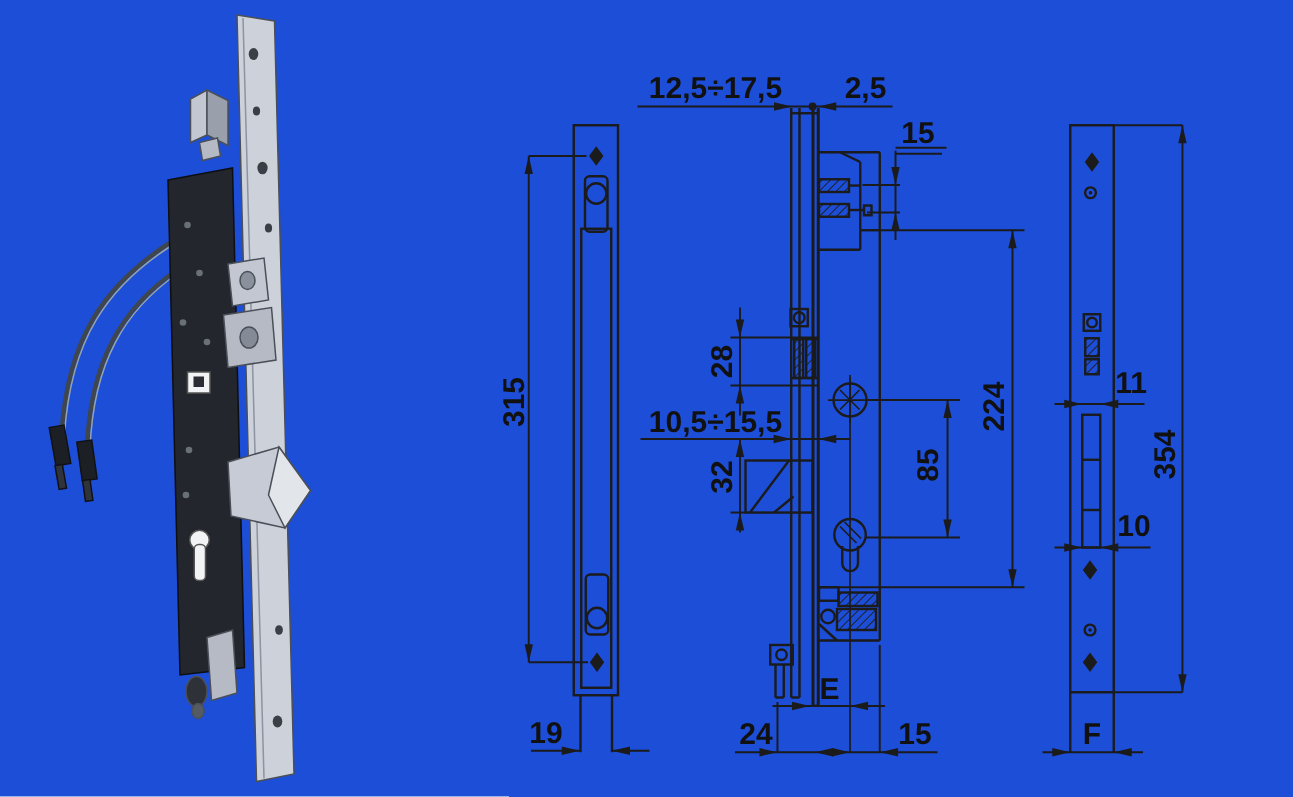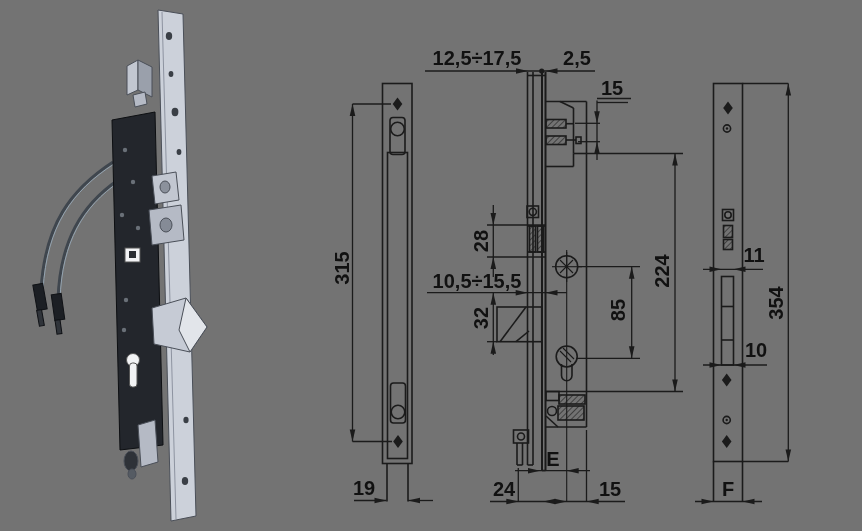--- a/index.html
+++ b/index.html
@@ -1,16 +1,16 @@
 <!DOCTYPE html>
 <html><head>
 <meta charset="utf-8">
 <style>
   html,body{margin:0;padding:0;background:#ffffff;}
-  #stage{position:relative;width:862px;height:531px;background:#737373;overflow:hidden;}
+  #stage{position:relative;width:862px;height:531px;background:#1d4ed8;overflow:hidden;}
   svg{display:block;}
   text.dim{font-family:"Liberation Sans", sans-serif;font-weight:700;font-size:20px;fill:#111;}
   .thin{stroke-width:1.1;}
   .main{stroke-width:1.6;}
   .dimln{stroke-width:1.3;}
 </style>
 </head>
 <body>
 
 <div id="stage">

